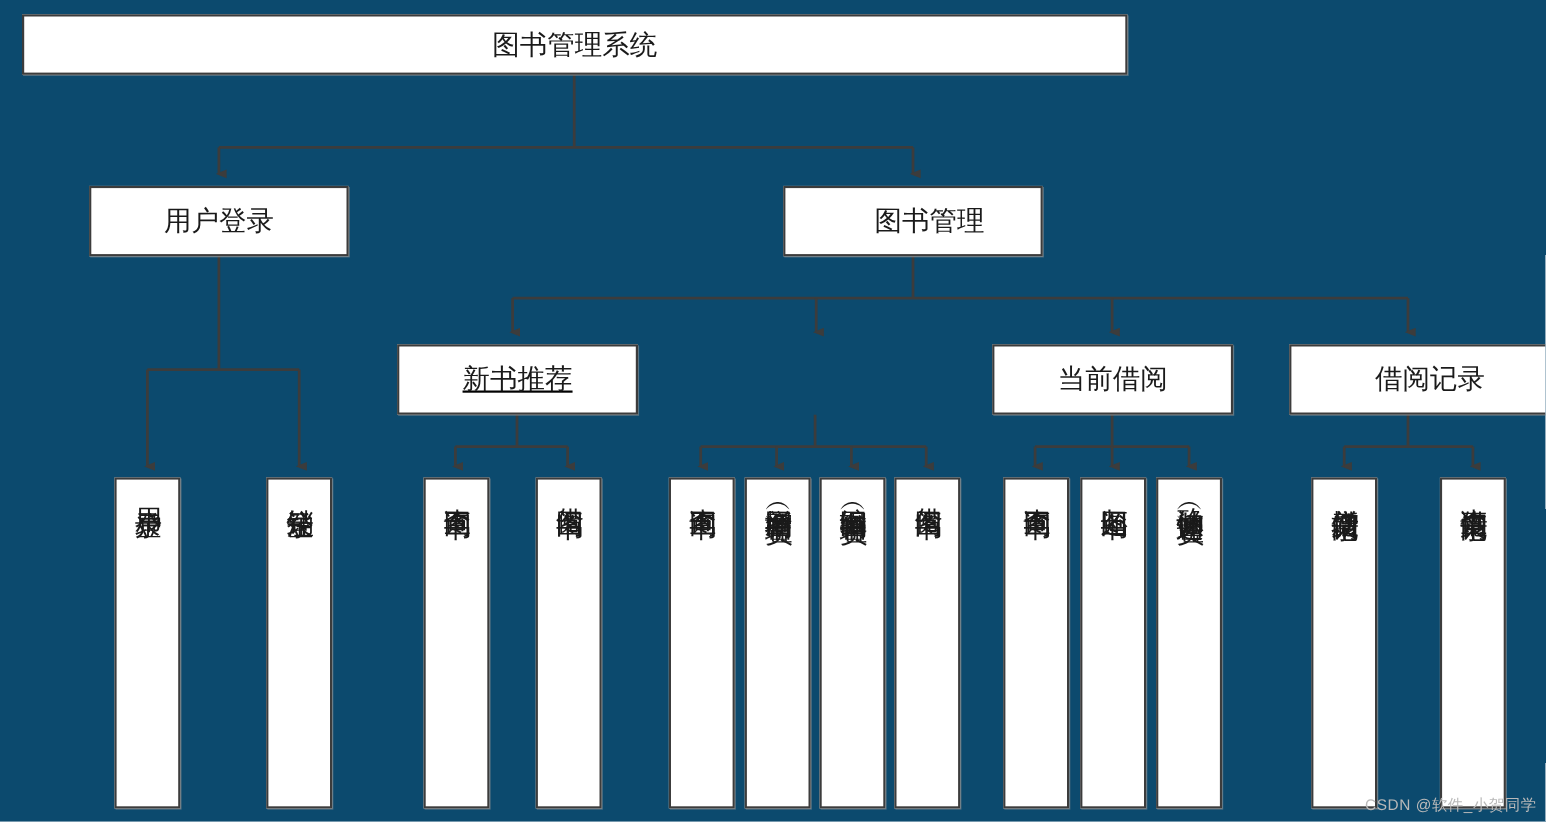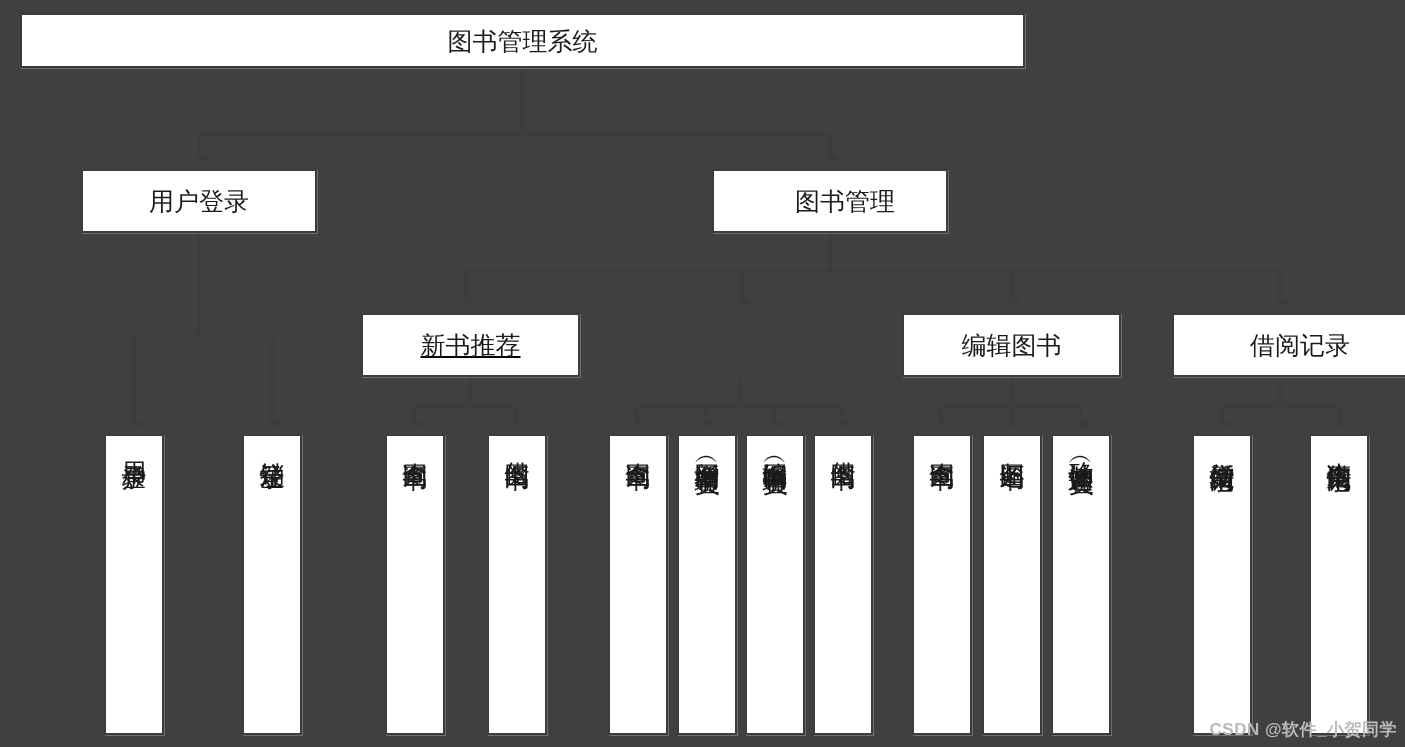--- a/index.html
+++ b/index.html
@@ -7,21 +7,21 @@
     padding: 0;
     background: #ffffff;
   }
   body {
     font-family: "Liberation Sans", "DejaVu Sans", sans-serif;
   }
   #canvas {
     position: relative;
     width: 1405px;
     height: 747px;
-    background: #404040;
+    background: #0c4a6e;
     overflow: hidden;
   }
   svg#edges {
     position: absolute;
     left: 0;
     top: 0;
     width: 1405px;
     height: 747px;
     pointer-events: none;
   }
@@ -56,25 +56,24 @@
     writing-mode: vertical-rl;
     text-orientation: upright;
     font-size: 25px;
     letter-spacing: 1.5px;
     line-height: 1;
   }
   .watermark {
     position: absolute;
     right: 8px;
     bottom: 6px;
-    font-size: 17px;
+    font-size: 14px;
     color: #b9b9b9;
     letter-spacing: 0.5px;
     white-space: nowrap;
-    font-weight: bold;
   }
 </style>
 </head>
 <body>
 
 <div id="canvas">
 
   <svg id="edges" viewBox="0 0 1405 747">
     <defs>
       <marker id="arrow" markerWidth="10" markerHeight="10" refX="4" refY="7" orient="auto" markerUnits="userSpaceOnUse">
@@ -133,21 +132,21 @@
     <span class="node-label">用户登录</span>
   </div>
   <div class="node h-node" style="left:712px; top:169px; width:236px; height:64px;padding-left:30px;">
     <span class="node-label">图书管理</span>
   </div>
 
   <div class="node h-node" style="left:361px; top:313px; width:219px; height:64px;text-decoration:underline;">
     <span class="node-label">新书推荐</span>
   </div>
   <div class="node h-node" style="left:902px; top:313px; width:219px; height:64px;">
-    <span class="node-label">编辑图书</span>
+    <span class="node-label">当前借阅</span>
   </div>
   <div class="node h-node" style="left:1172px; top:313px; width:256px; height:64px;">
     <span class="node-label">借阅记录</span>
   </div>
 
   <div class="node leaf" style="left:104px; top:434px; width:60px; height:301px;">
     <span class="node-label">用户登录</span>
   </div>
   <div class="node leaf" style="left:242px; top:434px; width:60px; height:301px;">
     <span class="node-label">注销登录</span>

